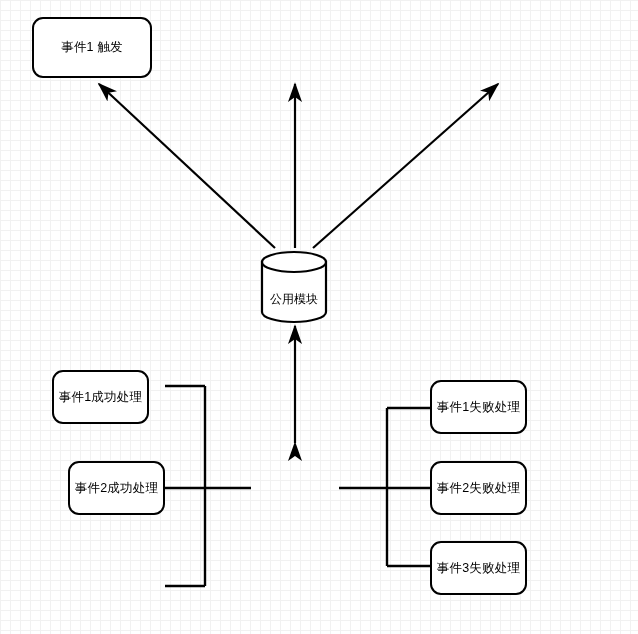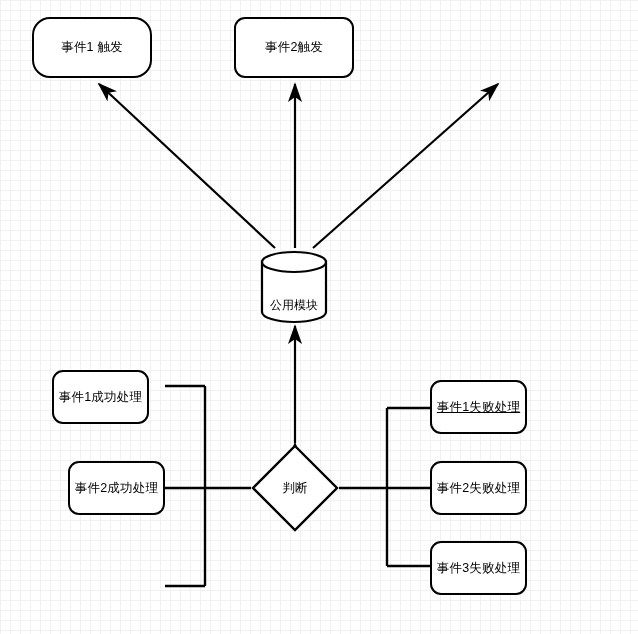--- a/index.html
+++ b/index.html
@@ -121,54 +121,45 @@
 
     <g fill="none" stroke="#000000" stroke-width="2.4" stroke-linecap="butt">
       <line x1="339" y1="488" x2="387" y2="488"></line>
       <line x1="387" y1="408" x2="387" y2="566"></line>
       <line x1="387" y1="408" x2="430" y2="408"></line>
       <line x1="387" y1="488" x2="430" y2="488"></line>
       <line x1="387" y1="566" x2="430" y2="566"></line>
     </g>
   </svg>
 
-  <div class="node rbox" style="left:32px; top:17px; width:120px; height:61px;border-radius:18px;">
+  <div class="node rbox" style="left:32px; top:17px; width:120px; height:61px;">
     <span class="node-label">事件1 触发</span>
   </div>
 
-  <div class="node rbox" style="left:234px; top:17px; width:120px; height:61px;">
-    <span class="node-label">事件2触发</span>
-  </div>
 
 
   <div class="cylinder" style="left:259px; top:250px; width:70px; height:74px;">
     <svg width="70" height="74" viewBox="0 0 70 74" xmlns="http://www.w3.org/2000/svg">
       <path d="M3,12 L3,62 A32,10 0 0 0 67,62 L67,12 Z" fill="#ffffff" stroke="#000000" stroke-width="2.2"></path>
       <ellipse cx="35" cy="12" rx="32" ry="10" fill="#ffffff" stroke="#000000" stroke-width="2.2"></ellipse>
     </svg>
-    <span class="cyl-label" style="top:18px;">公用模块</span>
+    <span class="cyl-label" style="top:12px;">公用模块</span>
   </div>
 
-  <div class="diamond" style="left:251px; top:444px; width:88px; height:88px;">
-    <svg width="88" height="88" viewBox="0 0 88 88" xmlns="http://www.w3.org/2000/svg">
-      <path d="M44,2 L86,44 L44,86 L2,44 Z" fill="#ffffff" stroke="#000000" stroke-width="2.4"></path>
-    </svg>
-    <span class="dia-label">判断</span>
-  </div>
 
   <div class="node rbox" style="left:52px; top:370px; width:97px; height:54px;">
     <span class="node-label">事件1成功处理</span>
   </div>
 
   <div class="node rbox" style="left:68px; top:461px; width:97px; height:54px;">
     <span class="node-label">事件2成功处理</span>
   </div>
 
 
-  <div class="node rbox" style="left:430px; top:380px; width:97px; height:54px;text-decoration:underline;">
+  <div class="node rbox" style="left:430px; top:380px; width:97px; height:54px;">
     <span class="node-label">事件1失败处理</span>
   </div>
 
   <div class="node rbox" style="left:430px; top:461px; width:97px; height:54px;">
     <span class="node-label">事件2失败处理</span>
   </div>
 
   <div class="node rbox" style="left:430px; top:541px; width:97px; height:54px;">
     <span class="node-label">事件3失败处理</span>
   </div>

